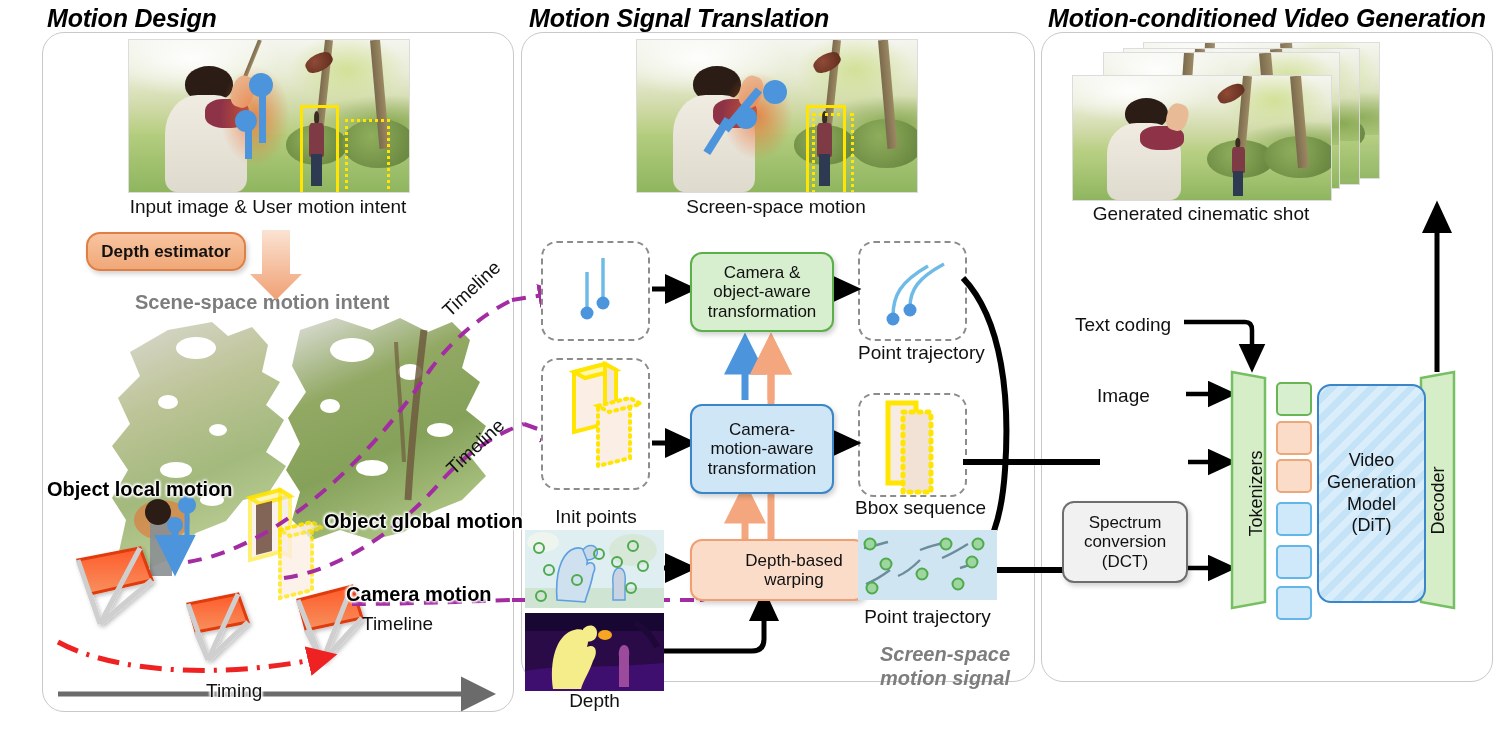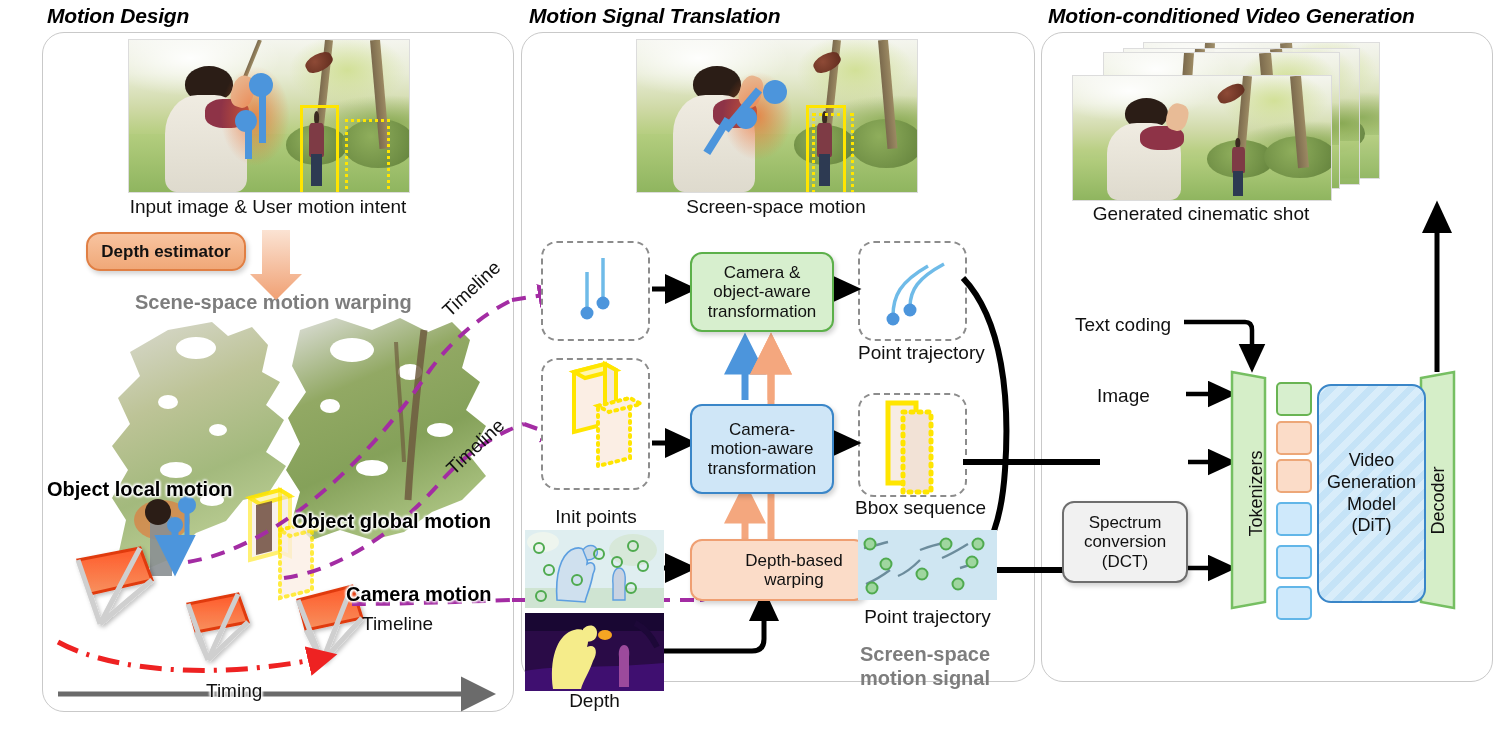--- a/index.html
+++ b/index.html
@@ -9,21 +9,21 @@
     font-family:"Liberation Sans", sans-serif;
     overflow:hidden;
     position:relative;
   }
   .stage{position:absolute;left:0;top:0;width:1501px;height:747px;}
   .abs{position:absolute;}
 
   
   .panel-title{
     font-style:italic;font-weight:bold;color:#000;
-    font-size:21px;letter-spacing:-0.2px;white-space:nowrap;
+    font-size:25px;letter-spacing:-0.2px;white-space:nowrap;
   }
 
   
   .panel{
     position:absolute;
     border:1.6px solid #c9c9c9;
     border-radius:22px;
     background:#fff;
   }
 
@@ -141,21 +141,21 @@
         <div class="ml"></div>
     </div>
     <div class="ybox" style="left:61%;top:43%;width:12%;height:56%;"></div>
     <div class="ydot" style="left:77%;top:52%;width:14%;height:47%;"></div>
   </div>
 
   <div class="abs cap" style="left:128px;top:196px;width:280px;">Input image &amp; User motion intent</div>
 
   <div class="pbox depthest" style="left:86px;top:232px;width:156px;height:35px;font-weight:bold;">Depth estimator</div>
 
-  <div class="abs cap-grey" style="left:135px;top:291px;">Scene-space motion warping</div>
+  <div class="abs cap-grey" style="left:135px;top:291px;">Scene-space motion intent</div>
 
   <svg class="ov">
     <defs>
       <linearGradient id="slabA" x1="0" y1="0" x2="0.3" y2="1">
         <stop offset="0%" stop-color="#d8d8cf"></stop>
           <stop offset="38%" stop-color="#b8bf8f"></stop>
         <stop offset="70%" stop-color="#9cb473"></stop>
           <stop offset="100%" stop-color="#b7cb8d"></stop>
       </linearGradient>
       <linearGradient id="slabB" x1="0.2" y1="0" x2="0.6" y2="1">
@@ -263,21 +263,21 @@
       <linearGradient id="bigOrange" x1="0" y1="0" x2="0" y2="1">
         <stop offset="0%" stop-color="#fbe3d3"></stop>
           <stop offset="100%" stop-color="#f0a073"></stop>
       </linearGradient>
     </defs>
 
     <line x1="58" y1="694" x2="486" y2="694" stroke="#6b6b6b" stroke-width="5" marker-end="url(#mArrowGrey)"></line>
   </svg>
 
   <div class="abs boldlbl halo" style="left:47px;top:478px;">Object local motion</div>
-  <div class="abs boldlbl halo" style="left:292px;top:510px;">Object global motion</div>
+  <div class="abs boldlbl halo" style="left:292px;top:510px;padding-left:32px;">Object global motion</div>
   <div class="abs boldlbl halo" style="left:346px;top:583px;">Camera motion</div>
   <div class="abs cap" style="left:362px;top:613px;">Timeline</div>
 
   <div class="rot cap" style="left:436px;top:278px;transform:rotate(-43deg);">Timeline</div>
   <div class="rot cap" style="left:440px;top:436px;transform:rotate(-43deg);">Timeline</div>
 
   <div class="abs cap halo" style="left:206px;top:680px;">Timing</div>
 
   <div class="photo" style="left:636px;top:39px;width:280px;height:152px;">
     <div class="grass" style="height:38%;"></div>
@@ -428,21 +428,21 @@
           <circle cx="64" cy="44" r="5.5"></circle>
         <circle cx="88" cy="14" r="5.5"></circle>
           <circle cx="114" cy="32" r="5.5"></circle>
         <circle cx="120" cy="14" r="5.5"></circle>
           <circle cx="100" cy="54" r="5.5"></circle>
       </g>
     </svg>
   </div>
   <div class="abs cap" style="left:858px;top:606px;width:139px;">Point trajectory</div>
 
-  <div class="abs cap-grey" style="left:860px;top:642px;line-height:1.22;">Screen-space<br>motion signal</div>
+  <div class="abs cap-grey" style="left:880px;top:642px;line-height:1.22;font-style:italic;">Screen-space<br>motion signal</div>
 
   <div class="photo" style="left:1143px;top:42px;width:235px;height:135px;opacity:.95;">
     <div class="grass" style="height:32%;"></div>
     <div class="trunk" style="left:26%;top:0;width:10px;height:72%;transform:rotate(3deg);"></div>
     <div class="trunk" style="left:58%;top:0;width:12px;height:74%;transform:rotate(-4deg);"></div>
     <div class="bush" style="left:60%;top:52%;width:34%;height:30%;"></div>
   </div>
   <div class="photo" style="left:1123px;top:48px;width:235px;height:135px;opacity:.97;">
     <div class="grass" style="height:32%;"></div>
     <div class="trunk" style="left:30%;top:0;width:10px;height:72%;transform:rotate(4deg);"></div>

